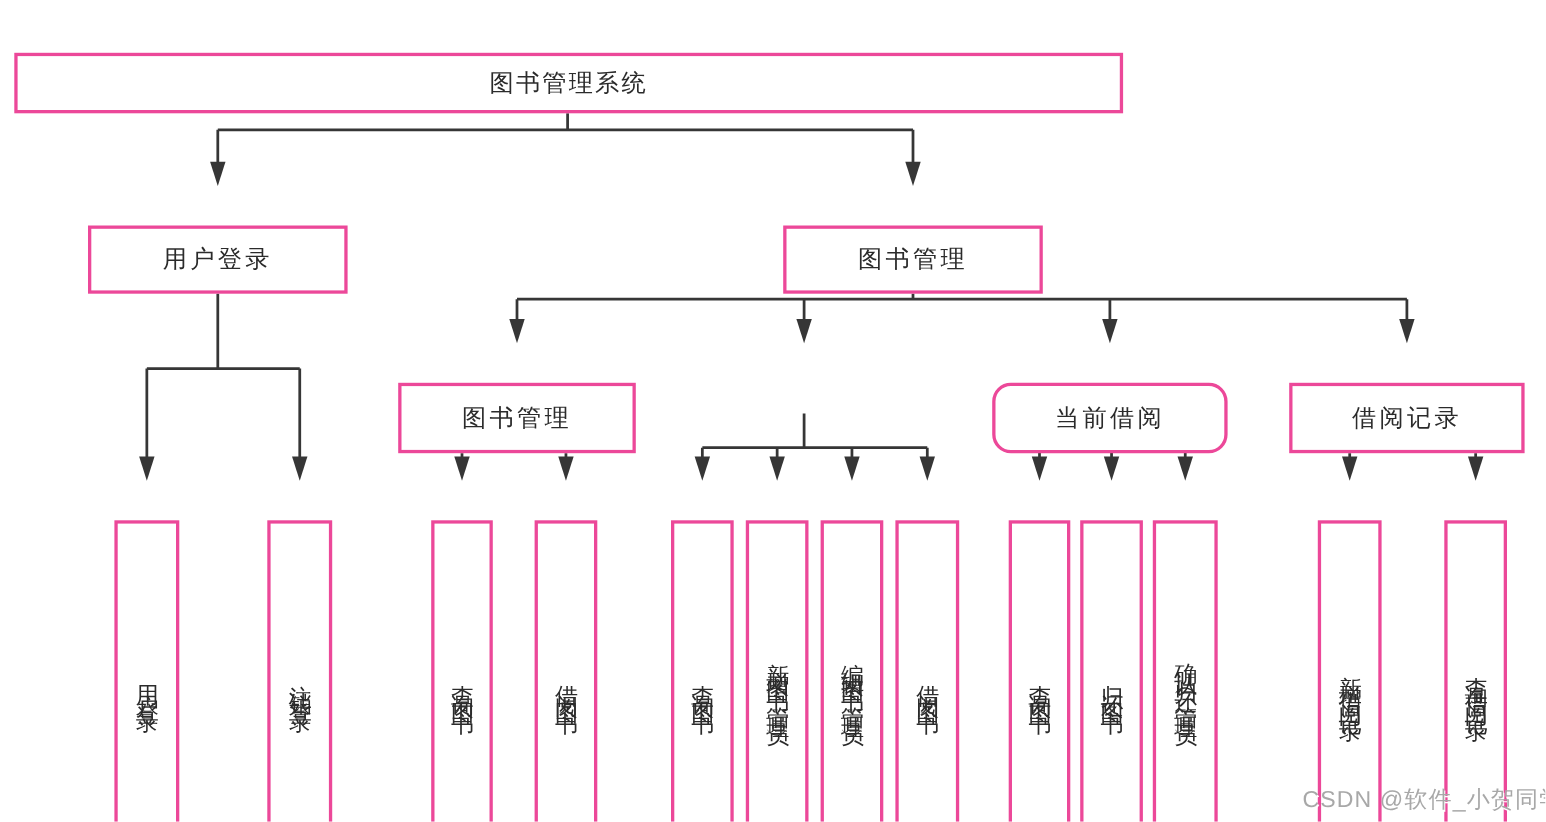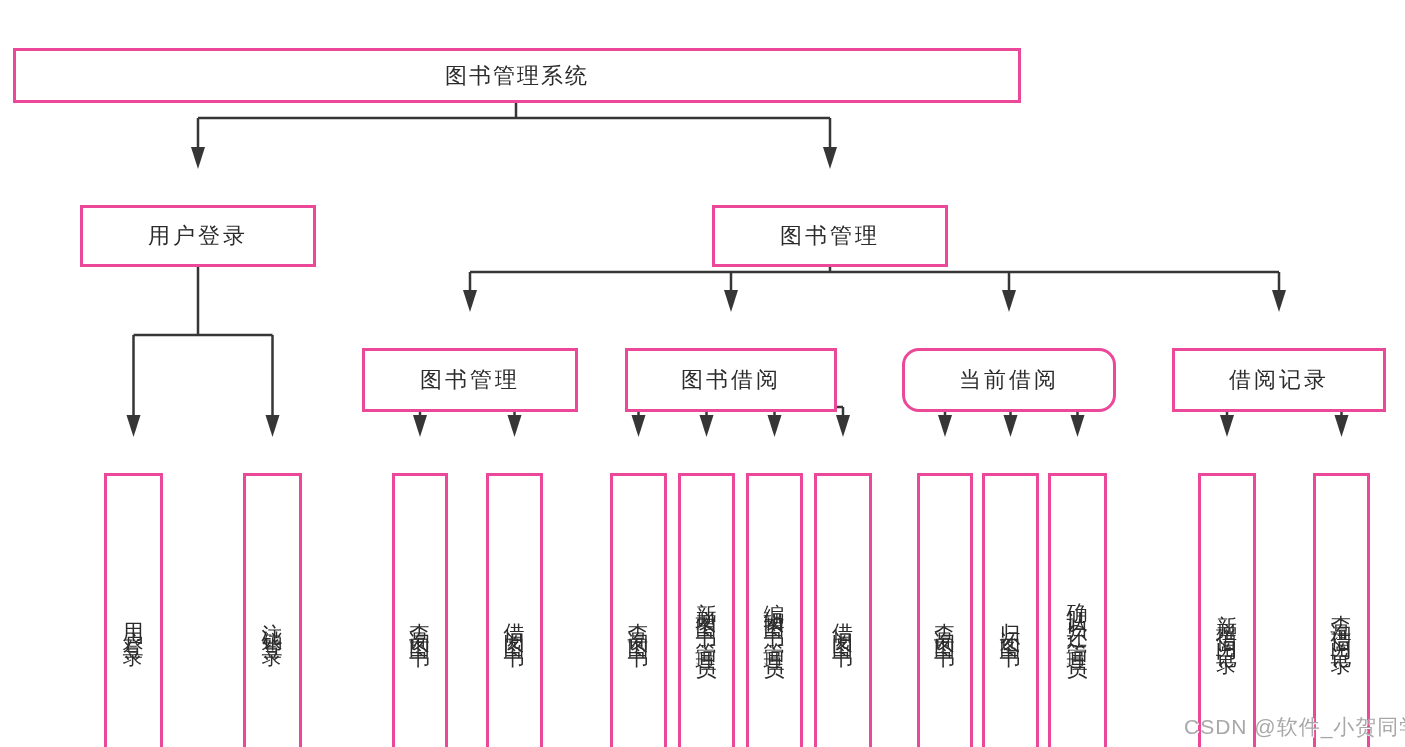--- a/index.html
+++ b/index.html
@@ -106,23 +106,20 @@
   <div class="node node-h" style="left:80px; top:169px; width:236px; height:62px;">
     <span>用户登录</span>
   </div>
   <div class="node node-h" style="left:712px; top:169px; width:236px; height:62px;">
     <span>图书管理</span>
   </div>
 
   <div class="node node-h" style="left:362px; top:312px; width:216px; height:64px;">
     <span>图书管理</span>
   </div>
-  <div class="node node-h" style="left:625px; top:312px; width:212px; height:64px;">
-    <span>图书借阅</span>
-  </div>
   <div class="node node-h" style="left:902px; top:312px; width:214px; height:64px;border-radius:17px;">
     <span>当前借阅</span>
   </div>
   <div class="node node-h" style="left:1172px; top:312px; width:214px; height:64px;">
     <span>借阅记录</span>
   </div>
 
   <div class="node node-leaf" style="left:104px; top:437px; width:59px; height:298px;">
     <span class="label-v">用户登录</span>
   </div>

